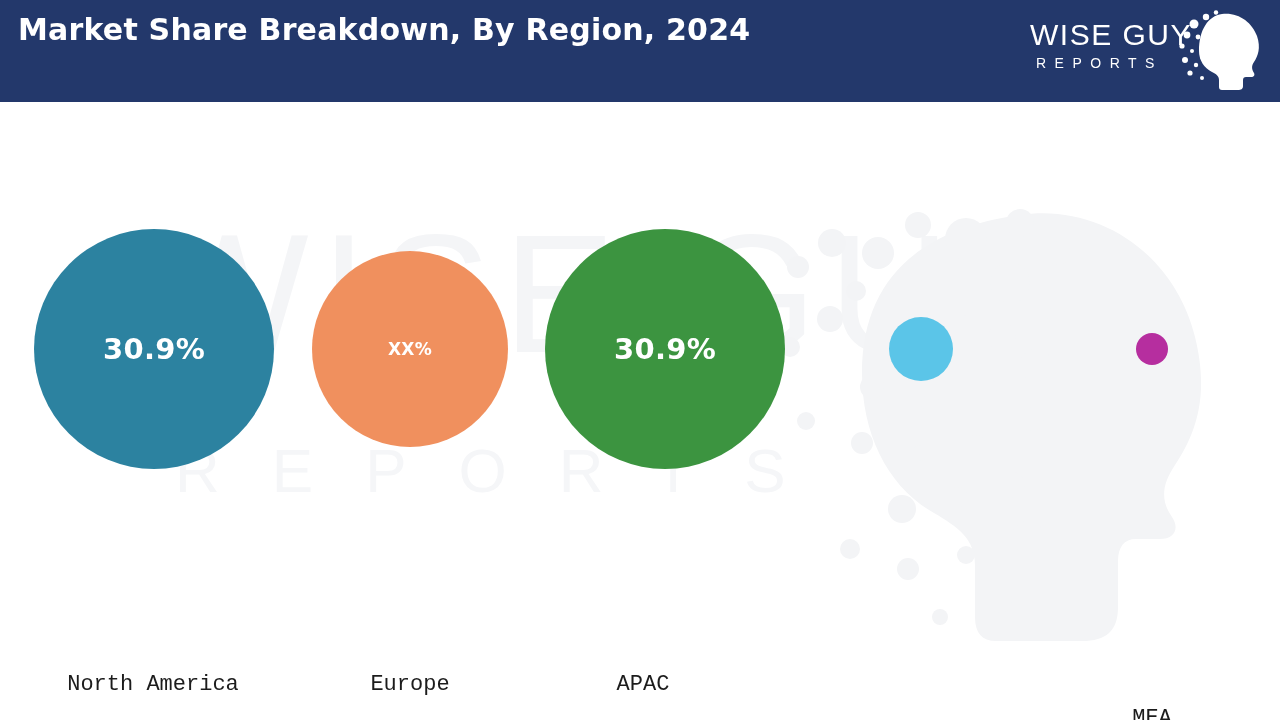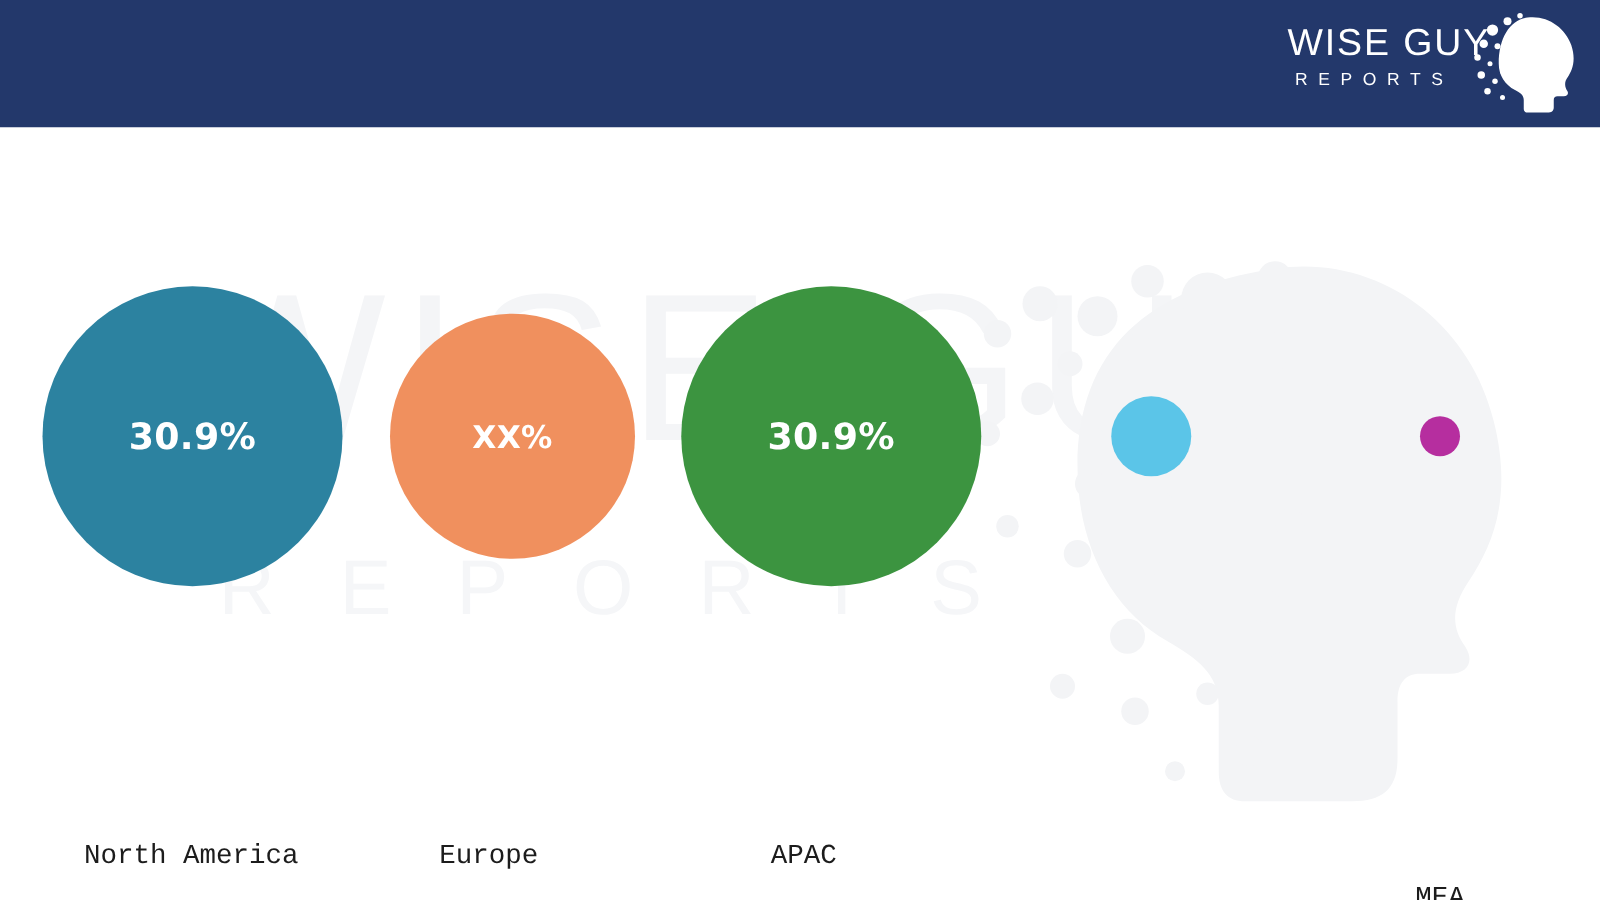--- a/index.html
+++ b/index.html
@@ -149,21 +149,21 @@
     transform: translate(-50%, -50%);
   }
   .bubble-label {
     color: #ffffff;
     font-weight: bold;
     font-size: 29px;
     font-family: "DejaVu Sans", sans-serif;
     white-space: nowrap;
     letter-spacing: 0.3px;
   }
-  .bubble-label.small-text { font-size: 25px; }
+  .bubble-label.small-text { font-size: 17px; }
 
   
   .cat-labels {
     position: absolute;
     left: 0;
     top: 0;
     width: 1280px;
     height: 618px;
   }
   .cat-label {
@@ -174,20 +174,21 @@
     font-family: Liberation Mono, monospace;
     white-space: nowrap;
   }
 </style>
 </head>
 <body>
 
 <div class="screen">
 
   <div class="header">
+    <div class="header-title">Market Share Breakdown, By Region, 2024</div>
 
     <div class="logo">
       <div class="logo-wise">WISE GUY</div>
       <div class="logo-reports">REPORTS</div>
       <svg class="logo-head" viewBox="0 0 86 82">
         <g fill="#ffffff">
           <path d="M44 4 C60 2 74 12 79 26 C83 38 80 46 76 52 C73 56 74 60 76 63 C77 65 76 67 73 67 L68 67 C66 67 65 68 65 70 L65 76 C65 79 63 80 60 80 L44 80 C42 80 41 79 41 77 L41 70 C41 66 38 64 34 62 C26 58 21 50 21 41 C21 20 30 6 44 4 Z"></path>
           <circle cx="16" cy="14" r="4.5"></circle>
           <circle cx="28" cy="7" r="3.2"></circle>
           <circle cx="38" cy="2.5" r="2.2"></circle>
@@ -267,19 +268,19 @@
       <div class="bubble" style="width: 64px; height: 64px; left: 921px; top: 247px; background: rgb(91, 197, 232);">
         <span class="bubble-label"></span>
       </div>
       <div class="bubble" style="width: 32px; height: 32px; left: 1152px; top: 247px; background: rgb(182, 46, 159);">
         <span class="bubble-label"></span>
       </div>
     </div>
 
     <div class="cat-labels">
       <div class="cat-label" style="left: 153px; top: 570px;">North America</div>
-      <div class="cat-label" style="left: 391px; top: 570px;">Europe</div>
+      <div class="cat-label" style="left: 410px; top: 570px;">Europe</div>
       <div class="cat-label" style="left: 643px; top: 570px;">APAC</div>
       <div class="cat-label" style="left: 1152px; top: 604px;">MEA</div>
     </div>
 
   </div>
 </div>
 
 </body></html>

